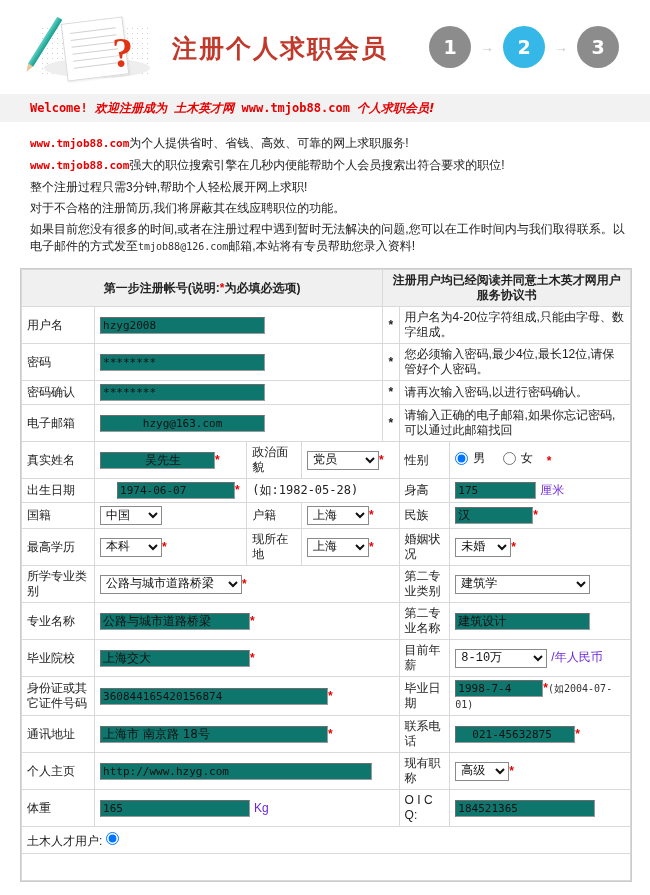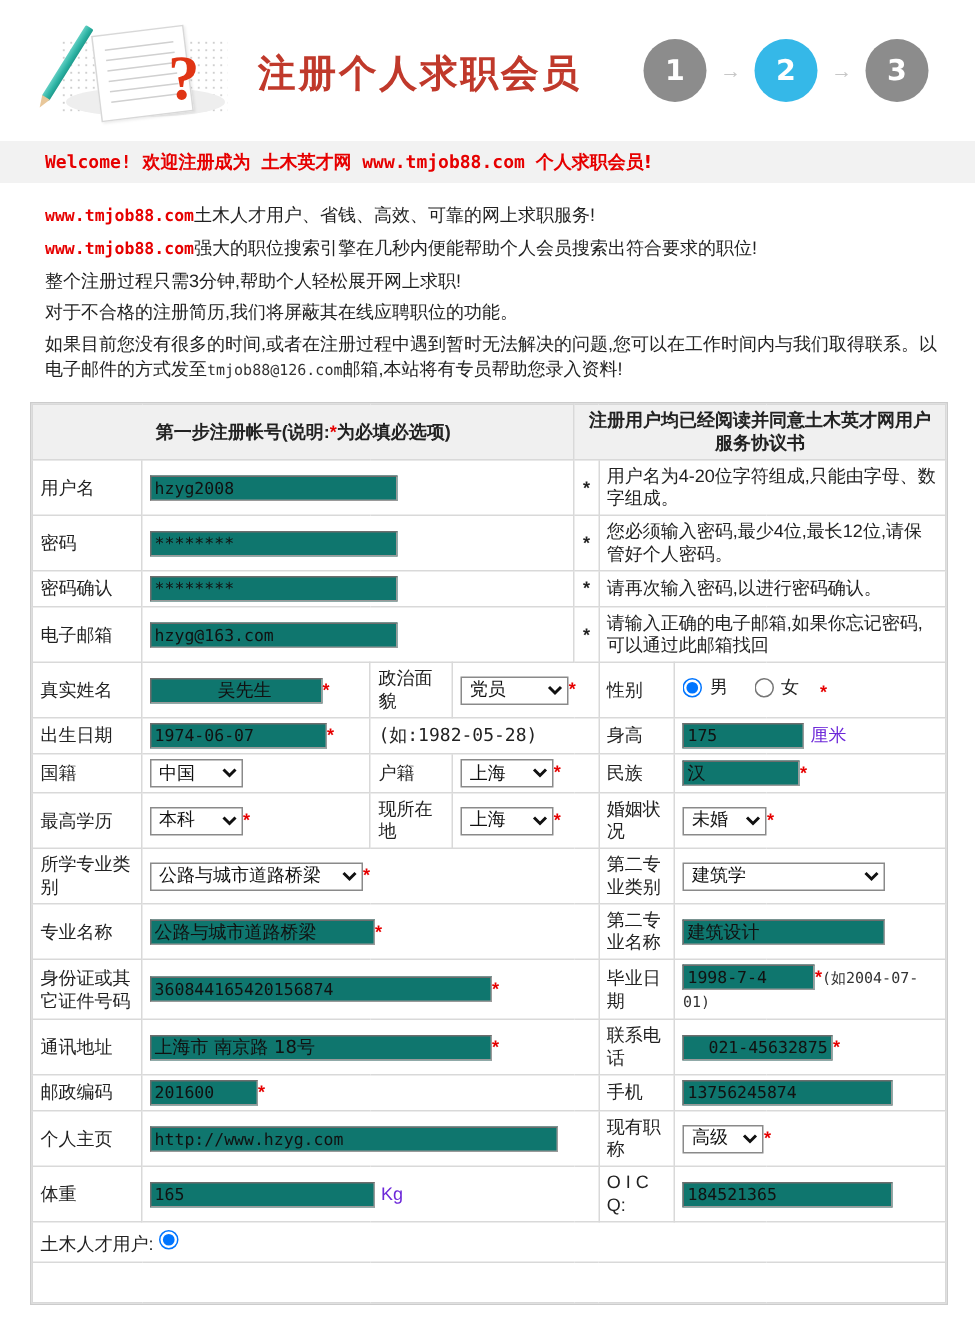--- a/index.html
+++ b/index.html
@@ -74,21 +74,21 @@
   .welcome{
     position:absolute;left:0;top:94px;width:650px;height:28px;
     background:#f2f2f2;
   }
   .welcome .txt{
     position:absolute;left:30px;top:6px;
     color:#e60000;font-weight:bold;font-size:12px;
     font-family:"DejaVu Sans Mono","Liberation Mono",monospace;
     white-space:nowrap;
   }
-  .welcome .txt .cn{font-family:"DejaVu Sans","Liberation Sans",sans-serif;}
+  .welcome .txt .cn{font-family:"DejaVu Sans","Liberation Sans",sans-serif;font-style:italic;}
 
   
   .intro{position:absolute;left:30px;top:135px;width:600px;}
   .intro p{margin:0 0 5px 0;font-size:12px;line-height:16px;color:#222;white-space:nowrap;}
   .intro p.wrapline{white-space:normal;line-height:17px;}
   .intro .url{
     color:#e60000;font-weight:bold;
     font-family:"DejaVu Sans Mono","Liberation Mono",monospace;
     font-size:11px;
   }
@@ -177,21 +177,21 @@
     <div class="txt">
       <span>Welcome!</span>
       <span class="cn">欢迎注册成为</span>
       <span class="cn">土木英才网</span>
       <span>www.tmjob88.com</span>
       <span class="cn">个人求职会员!</span>
     </div>
   </div>
 
   <div class="intro">
-    <p><span class="url">www.tmjob88.com</span><span>土木人才用户、省钱、高效、可靠的网上求职服务!</span></p>
+    <p><span class="url">www.tmjob88.com</span><span>为个人提供省时、省钱、高效、可靠的网上求职服务!</span></p>
     <p><span class="url">www.tmjob88.com</span><span>强大的职位搜索引擎在几秒内便能帮助个人会员搜索出符合要求的职位!</span></p>
     <p><span>整个注册过程只需3分钟,帮助个人轻松展开网上求职!</span></p>
     <p><span>对于不合格的注册简历,我们将屏蔽其在线应聘职位的功能。</span></p>
     <p class="wrapline"><span>如果目前您没有很多的时间,或者在注册过程中遇到暂时无法解决的问题,您可以在工作时间内与我们取得联系。以电子邮件</span><span>的方式发至</span><span class="mail">tmjob88@126.com</span><span>邮箱,本站将有专员帮助您录入资料!</span></p>
   </div>
 
   <div class="formbox">
     <table class="f">
       <colgroup>
         <col style="width:72px">
@@ -233,21 +233,21 @@
         <td colspan="3">
           <input class="t" style="width: 165px;" value="********">
         </td>
         <td class="star">*</td>
         <td class="hint" colspan="3">请再次输入密码,以进行密码确认。</td>
       </tr>
 
       <tr>
         <td>电子邮箱</td>
         <td colspan="3">
-          <input class="t" style="width: 165px;" value="hzyg@163.com">
+          <input class="t" style="width: 165px; text-align: center;" value="hzyg@163.com">
         </td>
         <td class="star">*</td>
         <td class="hint" colspan="3">请输入正确的电子邮箱,如果你忘记密码,可以通过此邮箱找回</td>
       </tr>
 
       <tr>
         <td>真实姓名</td>
         <td>
           <input class="t cn" style="width: 115px; padding-left: 44px;" value="吴先生"><span class="req">*</span>
         </td>
@@ -264,21 +264,21 @@
           <span class="radio-wrap">
                 <input type="radio" name="g" style="">
                 <span>女</span>
               </span><span class="req">*</span>
         </td>
       </tr>
 
       <tr>
         <td>出生日期</td>
         <td>
-          <input class="t" style="width: 118px;" value="1974-06-07"><span class="req">*</span>
+          <input class="t" style="width: 118px; margin-left: 17px;" value="1974-06-07"><span class="req">*</span>
         </td>
         <td colspan="3" class="note">(如:1982-05-28)</td>
         <td>身高</td>
         <td colspan="2">
           <input class="t" style="width: 81px;" value="175"><span class="unit">厘米</span>
         </td>
       </tr>
 
       <tr>
         <td>国籍</td>
@@ -325,53 +325,53 @@
         <td>专业名称</td>
         <td colspan="4">
           <input class="t cn" style="width: 150px;" value="公路与城市道路桥梁"><span class="req">*</span>
         </td>
         <td>第二专业名称</td>
         <td colspan="2">
           <input class="t cn" style="width: 135px;" value="建筑设计">
         </td>
       </tr>
 
+      <tr class="tall">
+        <td>毕业院校</td>
+        <td colspan="4">
+          <input class="t cn" style="width: 150px;" value="上海交大"><span class="req">*</span>
+        </td>
+        <td>目前年薪</td>
+        <td colspan="2">
+          <select class="s" style="width:92px"><option>8-10万</option></select><span class="unit">/年人民币</span>
+        </td>
+      </tr>
 
       <tr class="tall">
         <td>身份证或其它证件号码</td>
         <td colspan="4">
           <input class="t" style="width: 228px;" value="360844165420156874"><span class="req">*</span>
         </td>
         <td>毕业日期</td>
         <td colspan="2">
           <input class="t" style="width: 88px;" value="1998-7-4"><span class="req">*</span><span class="note">(如2004-07-01)</span>
         </td>
       </tr>
 
       <tr class="tall">
         <td>通讯地址</td>
         <td colspan="4">
           <input class="t cn" style="width: 228px;" value="上海市 南京路 18号"><span class="req">*</span>
         </td>
         <td>联系电话</td>
         <td colspan="2">
-          <input class="t" style="width: 100px; padding-left: 16px;" value="021-45632875"><span class="req">*</span>
-        </td>
-      </tr>
-
-      <tr>
-        <td>邮政编码</td>
-        <td colspan="4">
-          <input class="t" style="width: 72px;" value="201600"><span class="req">*</span>
-        </td>
-        <td>手机</td>
-        <td colspan="2">
-          <input class="t" style="width: 140px;" value="13756245874">
-        </td>
-      </tr>
+          <input class="t" style="width: 120px; padding-left: 16px;" value="021-45632875"><span class="req">*</span>
+        </td>
+      </tr>
+
 
       <tr class="tall">
         <td>个人主页</td>
         <td colspan="4">
           <input class="t" style="width: 272px;" value="http://www.hzyg.com">
         </td>
         <td>现有职称</td>
         <td colspan="2">
           <select class="s" style="width:54px"><option>高级</option></select><span class="req">*</span>
         </td>

